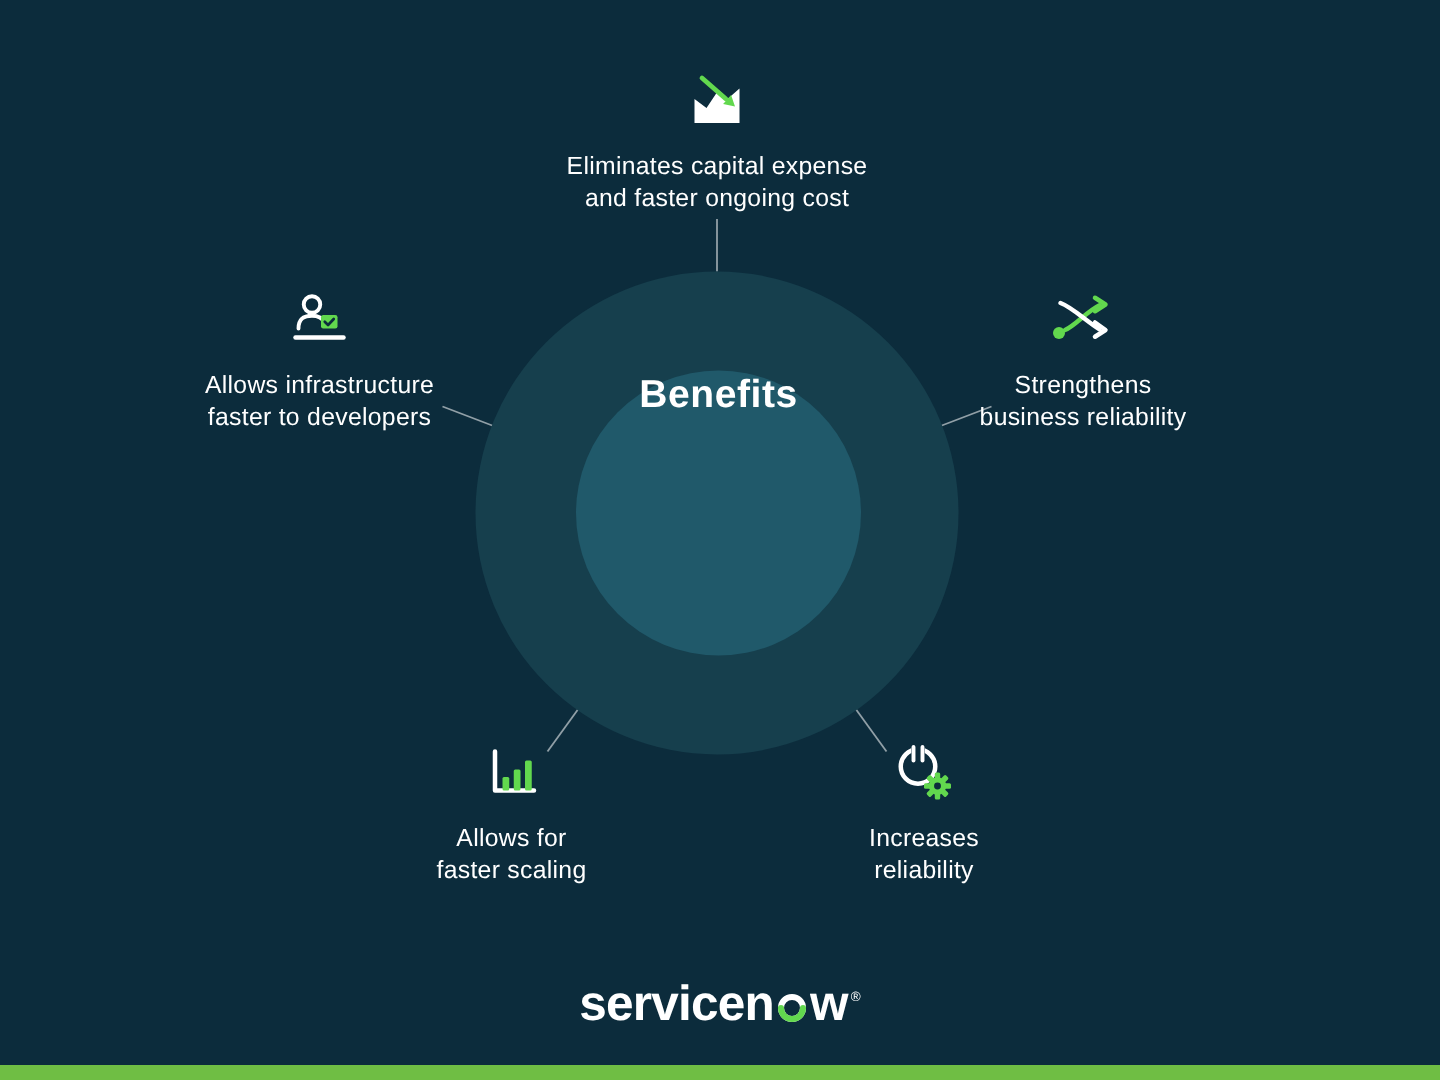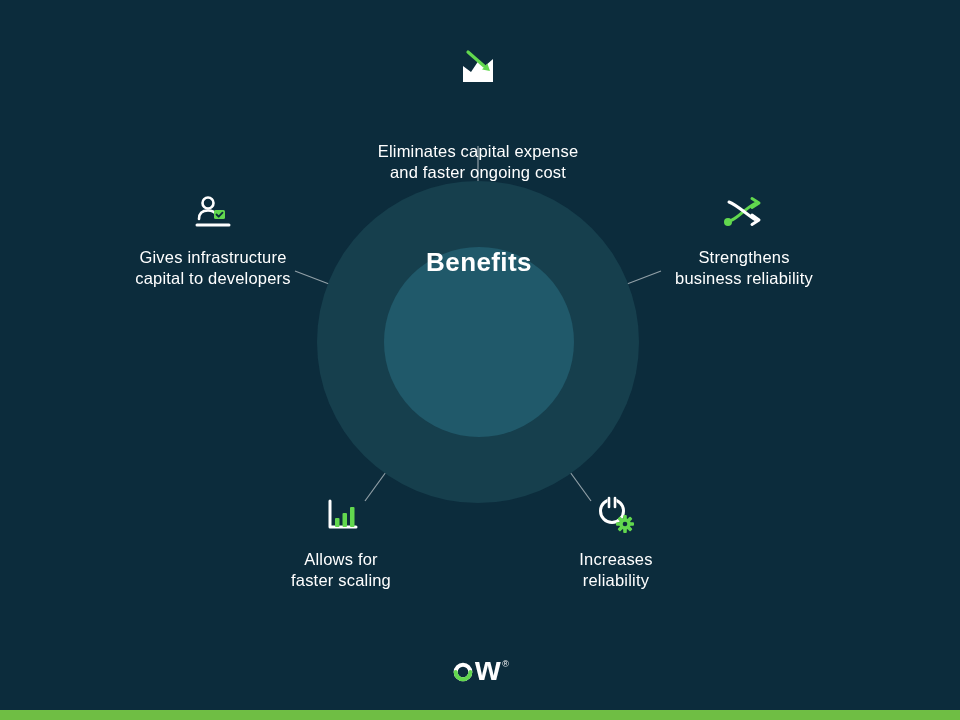--- a/index.html
+++ b/index.html
@@ -15,23 +15,23 @@
   .outer-circle { left:317px; top:181px; width:322px; height:322px; background:var(--outer-circle,#163f4d); }
   .inner-circle {
     left:384px; top:247px; width:190px; height:190px;
     background:var(--inner-circle,#20596a);
     display:flex; align-items:flex-start; justify-content:center; text-align:center;
   }
   .center-title { font-size:26px; font-weight:bold; line-height:31px; letter-spacing:.4px; }
   .item { position:absolute; display:flex; flex-direction:column; align-items:center; text-align:center; }
   .item .icon { height:44px; display:flex; align-items:center; justify-content:center; }
   .item .label { margin-top:13px; font-size:16.5px; line-height:21px; letter-spacing:.2px; }
-  .item-top    { left:318px; top:44px;  width:320px;gap:40px; }
+  .item-top    { left:318px; top:44px;  width:320px; }
   .item-left   { left:83px;  top:190px; width:260px; }
-  .item-right  { left:614px; top:190px; width:260px; }
+  .item-right  { left:592px; top:190px; width:260px; }
   .item-bl     { left:221px; top:492px; width:240px; }
   .item-br     { left:496px; top:492px; width:240px; }
   .logo {
     position:absolute; left:0; right:0; top:646px;
     display:flex; justify-content:center; align-items:flex-end;
     font-weight:bold; font-size:33px; letter-spacing:-0.5px; line-height:36px;
   }
   .logo .logo-o { display:inline-flex; align-items:center; margin:0 1px 4px 1px; }
   .logo .reg { font-size:9px; font-weight:normal; margin:0 0 5px 2px; letter-spacing:0; }
   .green-bar { position:absolute; left:0; right:0; bottom:0; height:10px; background:var(--bar-green,#6fbe44); }
@@ -76,22 +76,22 @@
     <div class="icon">
       <svg width="44" height="40" viewBox="0 0 44 40">
         <circle cx="17" cy="11" r="5.5" stroke="#ffffff" stroke-width="2.6" fill="none"></circle>
         <path d="M8 27 C8 20 12 18.5 17 18.5 C21 18.5 24 20 25.5 23" stroke="#ffffff" stroke-width="2.6" fill="none" stroke-linecap="round"></path>
         <rect x="23" y="18" width="11" height="9" rx="1.5" fill="var(--accent-green)"></rect>
         <path d="M25.5 22.5 l2.2 2.2 l3.8 -4" stroke="var(--background)" stroke-width="1.8" fill="none" stroke-linecap="round" stroke-linejoin="round"></path>
         <path d="M6 33 H38" stroke="#ffffff" stroke-width="3" stroke-linecap="round"></path>
       </svg>
     </div>
     <div class="label">
-      <div>Gives infrastructure</div>
-      <div>capital to developers</div>
+      <div>Allows infrastructure</div>
+      <div>faster to developers</div>
     </div>
   </div>
 
   <div class="item item-right">
     <div class="icon">
       <svg width="46" height="40" viewBox="0 0 46 40">
         <circle cx="7" cy="30" r="4" fill="var(--accent-green)"></circle>
         <path d="M11 28 C18 25 25 16 34 11.5" stroke="var(--accent-green)" stroke-width="3" fill="none" stroke-linecap="round"></path>
         <path d="M31 6.5 L38 11 L31 15.5" stroke="var(--accent-green)" stroke-width="3" fill="none" stroke-linecap="round" stroke-linejoin="round"></path>
         <path d="M8 10 C16 13 25 22 34 27.5" stroke="#ffffff" stroke-width="3" fill="none" stroke-linecap="round"></path>
@@ -138,20 +138,21 @@
         </g>
       </svg>
     </div>
     <div class="label">
       <div>Increases</div>
       <div>reliability</div>
     </div>
   </div>
 
   <div class="logo">
+    <span>servicen</span>
       <span class="logo-o">
         <svg width="22" height="22" viewBox="0 0 24 24">
       <circle cx="12" cy="12" r="8" stroke="#ffffff" stroke-width="4.4" fill="none"></circle>
       <path d="M4 12 A8 8 0 0 0 20 12" stroke="var(--accent-green)" stroke-width="4.4" fill="none" stroke-linecap="round"></path>
     </svg>
       </span>
       <span>w</span>
       <span class="reg">®</span>
   </div>
 

